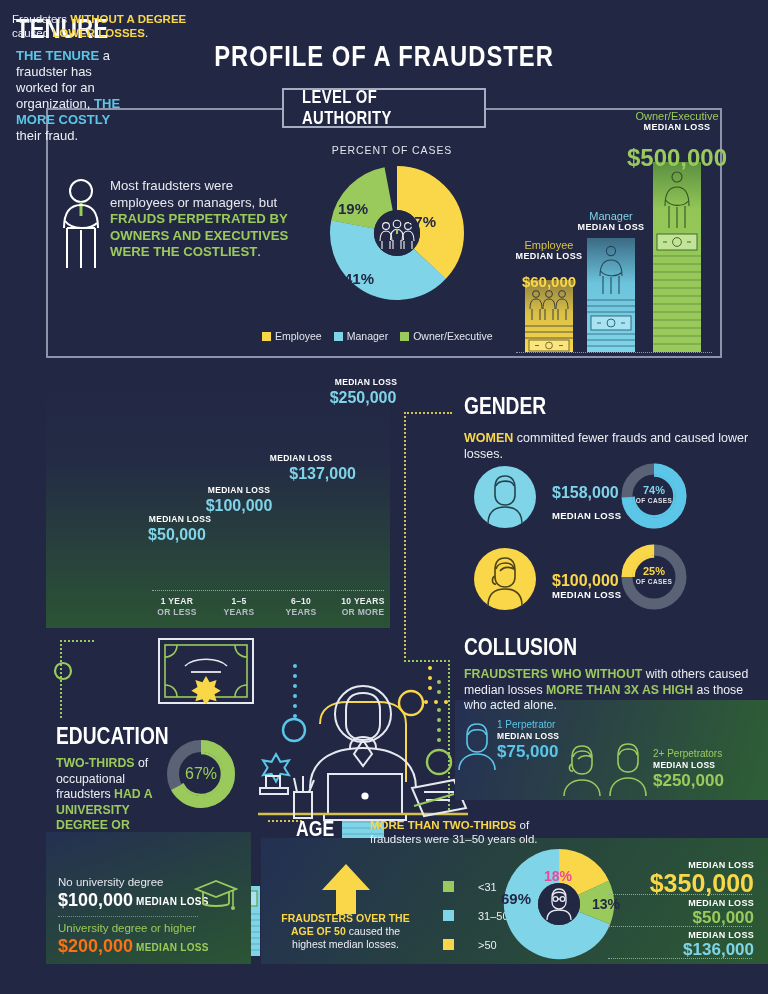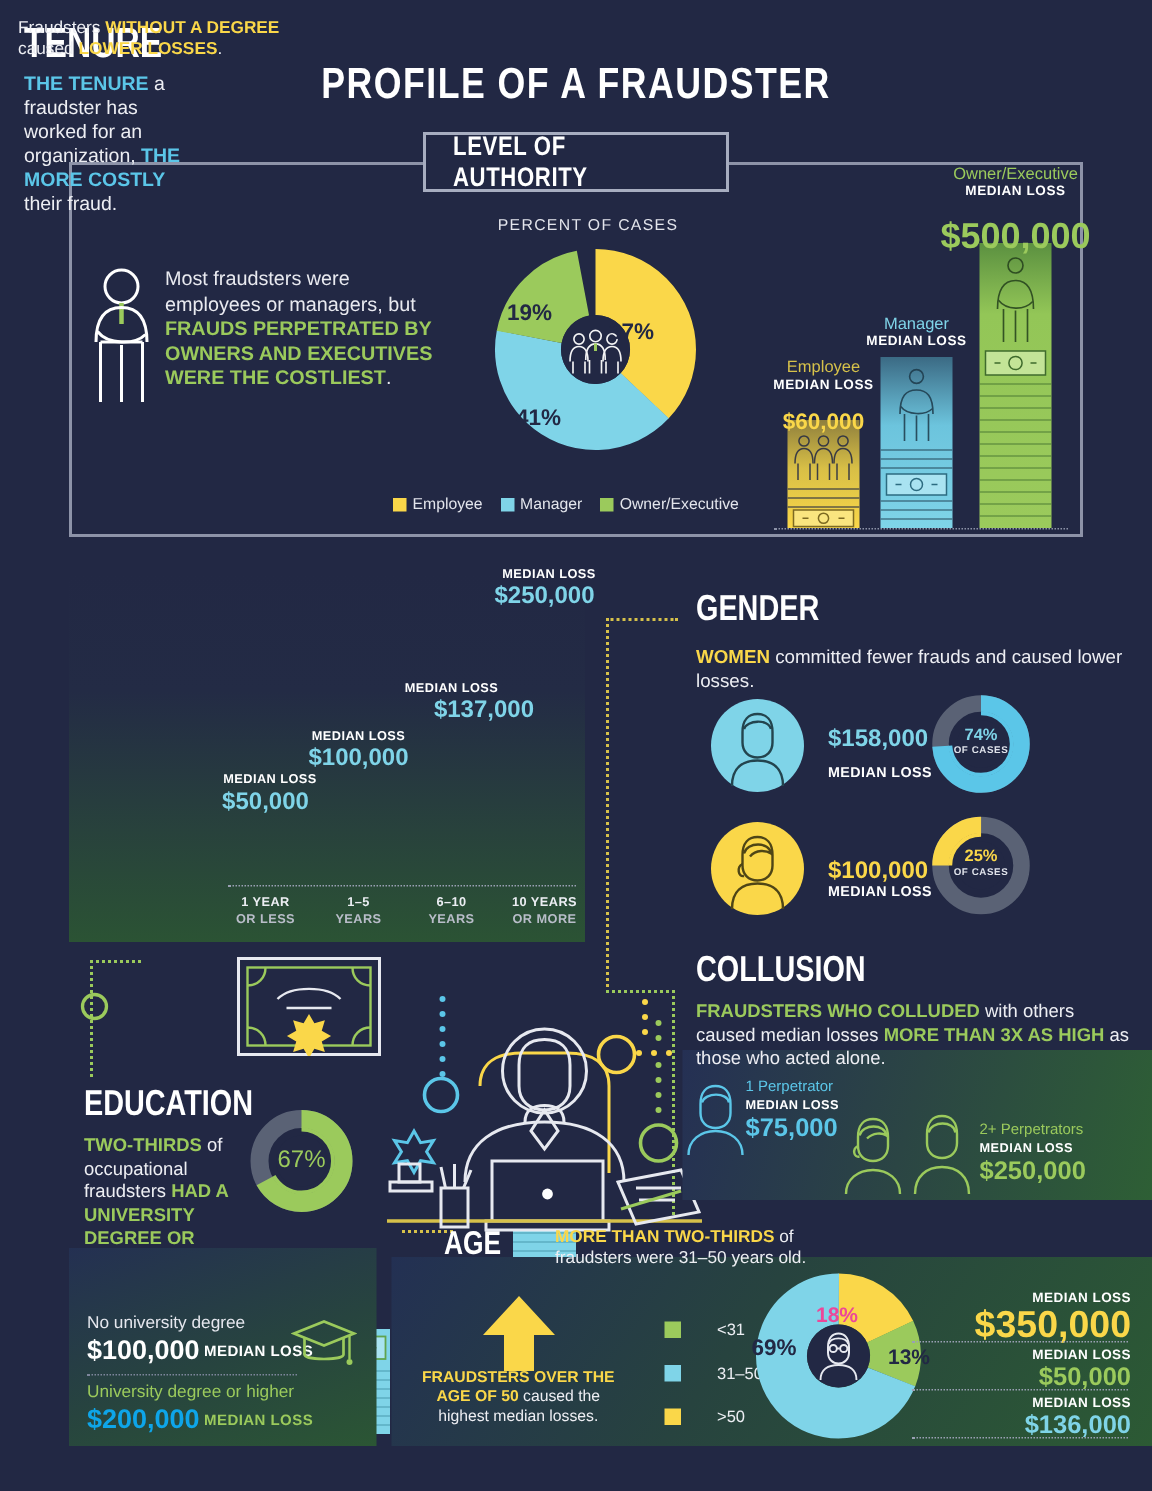--- a/index.html
+++ b/index.html
@@ -455,21 +455,21 @@
   <circle cx="34" cy="34" r="16" fill="#222844"></circle>
 </svg>
 <div class="g-pct" style="left:620px; top:565px; color:#fad749;">25%</div>
 <div class="g-oc cond" style="left:620px; top:578px;">OF CASES</div>
 
 <div id="collusion-panel"></div>
 <div id="collusion-title" class="cond">
     <span>COLLUSION</span>
   </div>
 <div id="collusion-blurb">
-  <b>FRAUDSTERS WHO COLLUDED</b><span> with others caused median losses </span><b>MORE THAN 3X AS HIGH</b><span> as those who acted alone.</span>
+  <b>FRAUDSTERS WHO WITHOUT</b><span> with others caused median losses </span><b>MORE THAN 3X AS HIGH</b><span> as those who acted alone.</span>
 </div>
 <svg style="position:absolute;left:455px;top:718px;width:48px;height:52px;" viewBox="0 0 48 52">
   <path d="M12 18 C12 10 16 6 22 6 C28 6 32 10 32 18 L32 24 C32 30 28 34 22 34 C16 34 12 30 12 24 Z" fill="none" stroke="#5bc6e8" stroke-width="1.6"></path>
   <path d="M13 17 C15 10 30 10 31 17" fill="none" stroke="#5bc6e8" stroke-width="1.6"></path>
   <path d="M4 52 C4 42 12 36 22 36 C32 36 40 42 40 52" fill="none" stroke="#5bc6e8" stroke-width="1.6"></path>
 </svg>
 <div class="c-role" style="left:497px; top:719px; color:#5bc6e8;">1 Perpetrator</div>
 <div class="c-ml cond" style="left:497px; top:731px;">MEDIAN LOSS</div>
 <div class="c-amt cond" style="left:497px; top:742px; color:#5bc6e8;">$75,000</div>
 
@@ -508,21 +508,21 @@
 <div class="edu-row-amt cond" style="left:58px; top:890px; color:#fff;">$100,000</div>
 <div class="edu-row-ml cond" style="left:136px; top:896px; color:#fff;">MEDIAN LOSS</div>
 <svg style="position:absolute;left:194px;top:878px;width:44px;height:34px;" viewBox="0 0 44 34">
   <path d="M2 11 L22 3 L42 11 L22 19 Z" fill="none" stroke="#9bca5c" stroke-width="1.8"></path>
   <path d="M9 14 L9 25 C9 29 35 29 35 25 L35 14" fill="none" stroke="#9bca5c" stroke-width="1.8"></path>
   <path d="M39 12.5 L39 28" stroke="#9bca5c" stroke-width="1.6"></path>
   <circle cx="39" cy="30" r="2" fill="#9bca5c"></circle>
 </svg>
 <div class="dotline" style="left:58px; top:916px; width:140px; border-color:#7e869c;"></div>
 <div class="edu-row-lab" style="left:58px; top:922px; color:#9bca5c;">University degree or higher</div>
-<div class="edu-row-amt cond" style="left:58px; top:936px; color:#0ea5e9;">$200,000</div>
+<div class="edu-row-amt cond" style="left:58px; top:936px; color:#f97316;">$200,000</div>
 <div class="edu-row-ml cond" style="left:136px; top:942px; color:#9bca5c;">MEDIAN LOSS</div>
 
 <div id="age-panel"></div>
 <div id="age-title" class="cond">
     <span>AGE</span>
   </div>
 <div id="age-blurb">
   <b>MORE THAN TWO-THIRDS</b><span> of fraudsters were 31–50 years old.</span>
 </div>
 <svg style="position:absolute;left:320px;top:862px;width:52px;height:52px;" viewBox="0 0 52 52">

